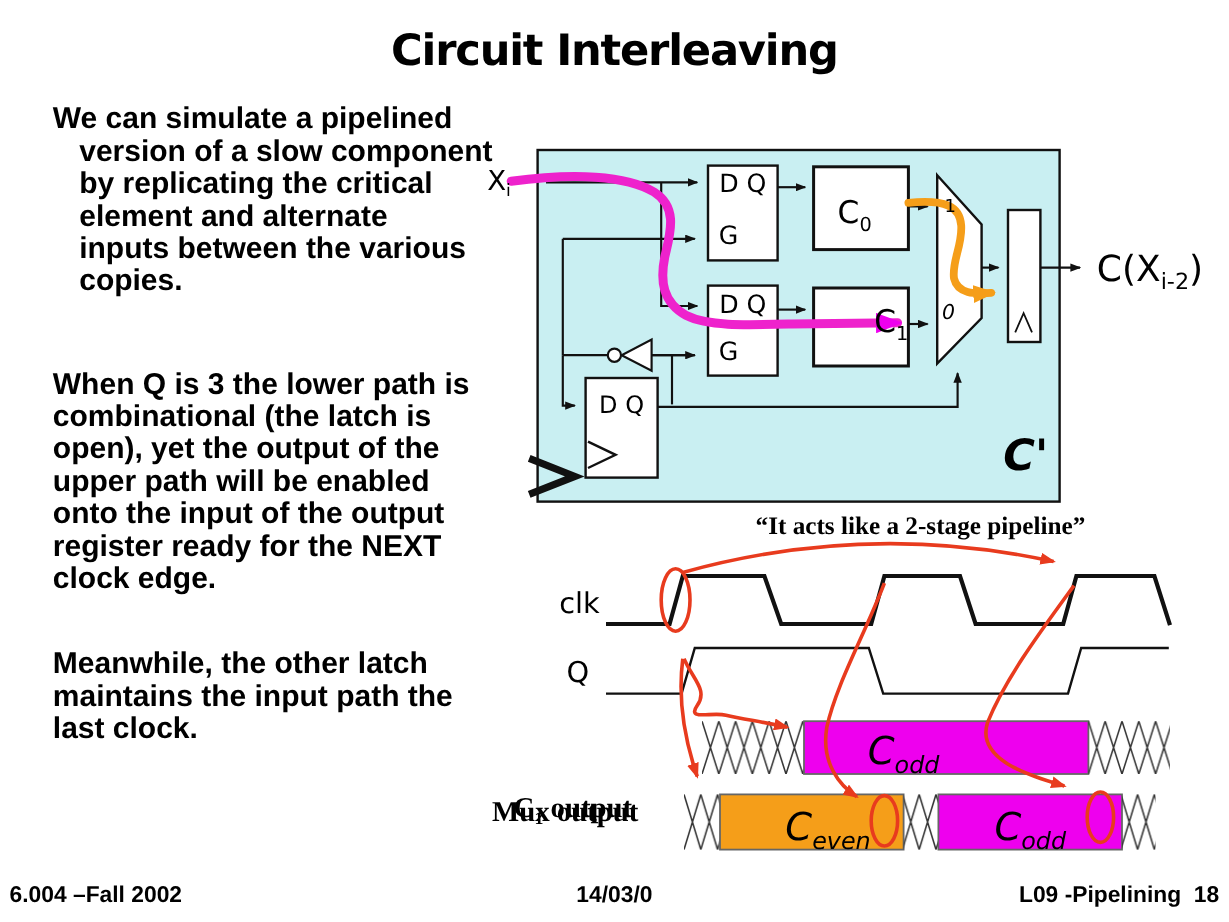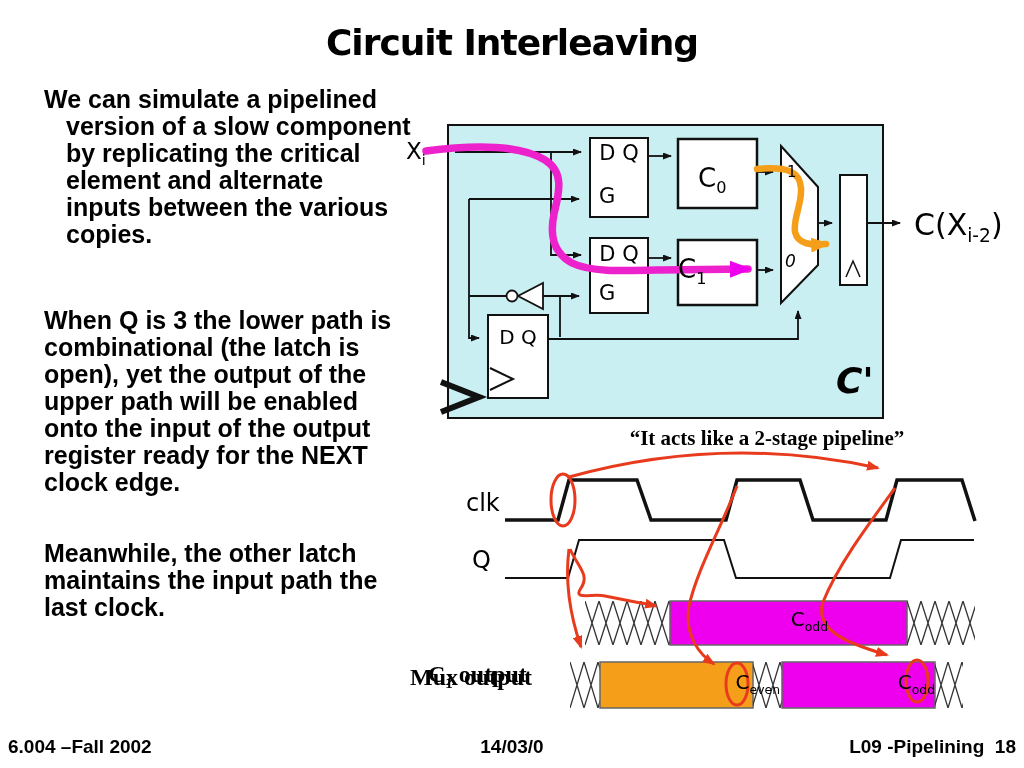--- a/index.html
+++ b/index.html
@@ -12,21 +12,21 @@
   .para{font-family:Liberation Sans, sans-serif;font-weight:bold;
         font-size:25px;line-height:27px;white-space:pre-line;width:402px;left:44px;}
   .p1{top:86px;padding-left:22px;text-indent:-22px;}
   .p2{top:307px;}
   .p3{top:540px;}
   .comic{font-family:"DejaVu Sans",sans-serif;}
   .comic sub{font-size:62%;}
   .serifb{font-family:"Liberation Serif",serif;font-weight:bold;}
   .caption{left:612px;top:426px;width:310px;text-align:center;font-size:21px;}
   .rowlab{font-size:24px;}
-  .boxlab{font-size:20px;text-align:right;}
+  .boxlab{font-size:32px;text-align:center;font-style:italic;}
   .footer{top:736px;font-size:19px;font-weight:bold;white-space:pre;}
   .f-left{left:8px;}
   .f-center{left:412px;width:200px;text-align:center;}
   .f-right{right:8px;text-align:right;}
   .cprime{font-size:36px;font-weight:bold;font-style:italic;}
   svg{position:absolute;left:0;top:0;}
 </style>
 </head>
 <body>
 
@@ -138,21 +138,21 @@
 <div class="abs para p3">Meanwhile, the other latch
 maintains the input path the
 last clock.</div>
 
 <div class="abs comic" style="left:406px;top:138px;font-size:23px;"><span>X</span><sub>i</sub></div>
 <div class="abs comic" style="left:590px;top:141px;width:58px;text-align:center;font-size:21px;">D Q</div>
 <div class="abs comic" style="left:599px;top:184px;font-size:21px;">G</div>
 <div class="abs comic" style="left:590px;top:242px;width:58px;text-align:center;font-size:21px;">D Q</div>
 <div class="abs comic" style="left:599px;top:281px;font-size:21px;">G</div>
 <div class="abs comic" style="left:678px;top:163px;width:79px;text-align:left;font-size:26px;margin-left:20px;"><span>C</span><sub>0</sub></div>
-<div class="abs comic" style="left:678px;top:254px;width:79px;text-align:left;font-size:26px;"><span>C</span><sub>1</sub></div>
+<div class="abs comic" style="left:678px;top:254px;width:79px;text-align:right;font-size:26px;"><span>C</span><sub>1</sub></div>
 <div class="abs comic" style="left:787px;top:163px;font-size:15px;">1</div>
 <div class="abs comic" style="left:785px;top:251px;font-size:17px;font-style:italic;">0</div>
 <div class="abs comic" style="left:488px;top:325px;width:60px;text-align:center;font-size:20px;">D Q</div>
 <div class="abs comic cprime" style="left:836px;top:360px;">C'</div>
 <div class="abs comic" style="left:914px;top:207px;font-size:30px;"><span>C(X</span><sub>i-2</sub><span>)</span></div>
 
 <div class="abs serifb caption">“It acts like a 2-stage pipeline”</div>
 <div class="abs comic" style="left:466px;top:489px;font-size:24px;">clk</div>
 <div class="abs comic" style="left:472px;top:546px;font-size:24px;">Q</div>
 <div class="abs serifb rowlab" style="left:428px;top:613px;margin-top:48px;"><span>C</span><sub style="font-size:62%;">1</sub><span> output</span></div>

